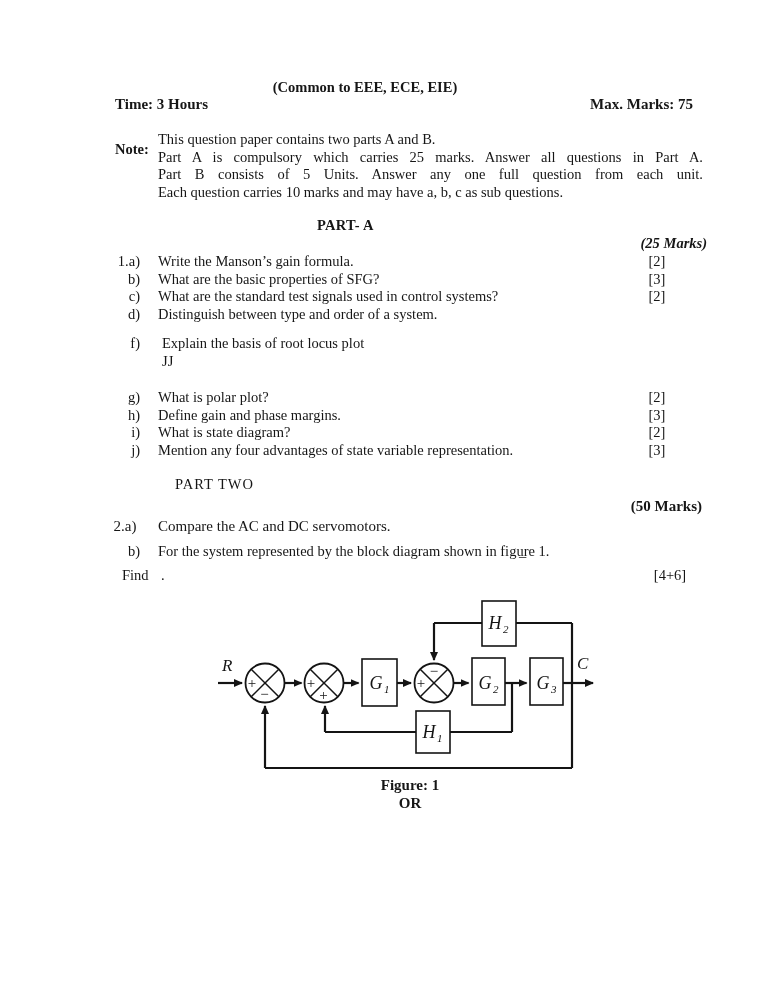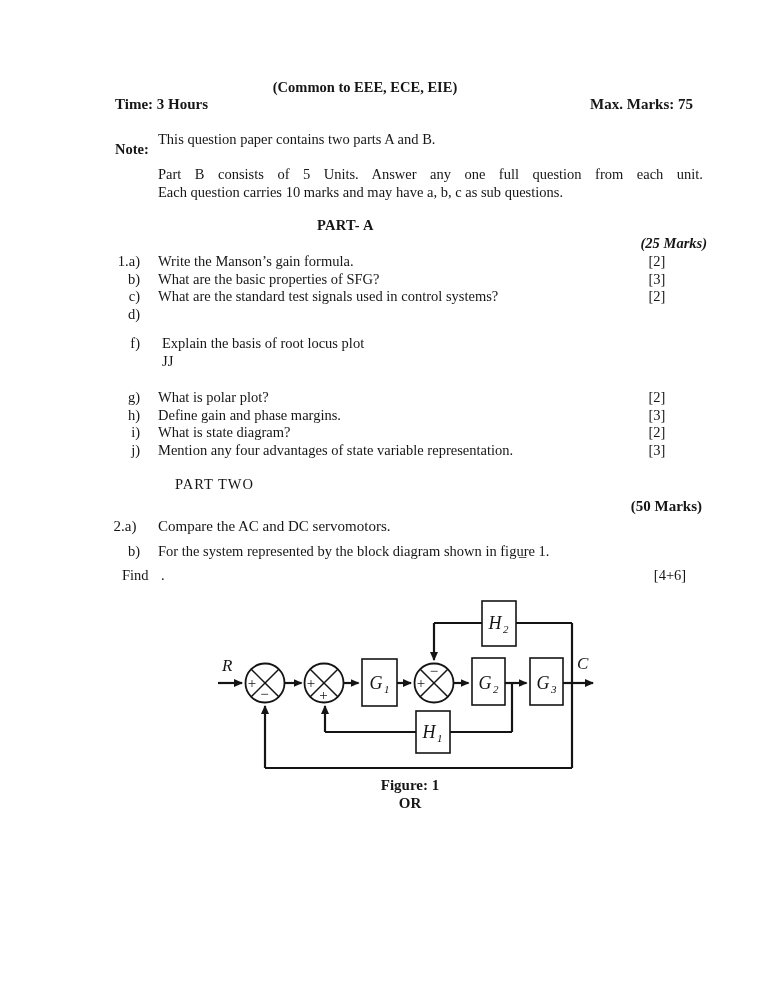--- a/index.html
+++ b/index.html
@@ -28,20 +28,21 @@
 <body>
 
 <div class="page">
 
   <div class="abs b" style="left:260px; top:79px; width:210px; font-size:14.5px; text-align:center;">(Common to EEE, ECE, EIE)</div>
   <div class="abs b" style="left:115px; top:96px; font-size:15px;">Time: 3 Hours</div>
   <div class="abs b" style="left:500px; top:96px; width:193px; font-size:15px; text-align:right;">Max. Marks: 75</div>
 
   <div class="abs b" style="left:115px; top:131px; font-size:14.5px;margin-top:10px;">Note:</div>
   <div class="note-line" style="top:131px;">This question paper contains two parts A and B.</div>
+  <div class="note-line just" style="top:149px;">Part A is compulsory which carries 25 marks. Answer all questions in Part A.</div>
   <div class="note-line just" style="top:166px;">Part B consists of 5 Units. Answer any one full question from each unit.</div>
   <div class="note-line" style="top:184px;">Each question carries 10 marks and may have a, b, c as sub questions.</div>
 
   <div class="abs b" style="left:317px; top:217px; font-size:14.5px; letter-spacing:0.3px;">PART- A</div>
   <div class="abs b" style="left:550px; top:235px; width:157px; font-size:14.5px; text-align:right;font-style:italic;">(25 Marks)</div>
 
   <div class="row" style="top:253px;">
     <span class="qnum">1.a)</span>
     <span class="qtext">Write the Manson’s gain formula.</span>
     <span class="qmarks">[2]</span>
@@ -51,20 +52,21 @@
     <span class="qtext">What are the basic properties of SFG?</span>
     <span class="qmarks">[3]</span>
   </div>
   <div class="row" style="top:288px;">
     <span class="qnum">c)</span>
     <span class="qtext">What are the standard test signals used in control systems?</span>
     <span class="qmarks">[2]</span>
   </div>
   <div class="row" style="top:306px;">
     <span class="qnum">d)</span>
+    <span class="qtext">Distinguish between type and order of a system.</span>
   </div>
 
   <div class="row" style="top:335px;">
     <span class="qnum">f)</span>
     <span class="qtext" style="left:162px;">Explain the basis of root locus plot</span>
   </div>
   <div class="row" style="top:353px;">
     <span class="qtext" style="left:162px;">JJ</span>
   </div>
 

